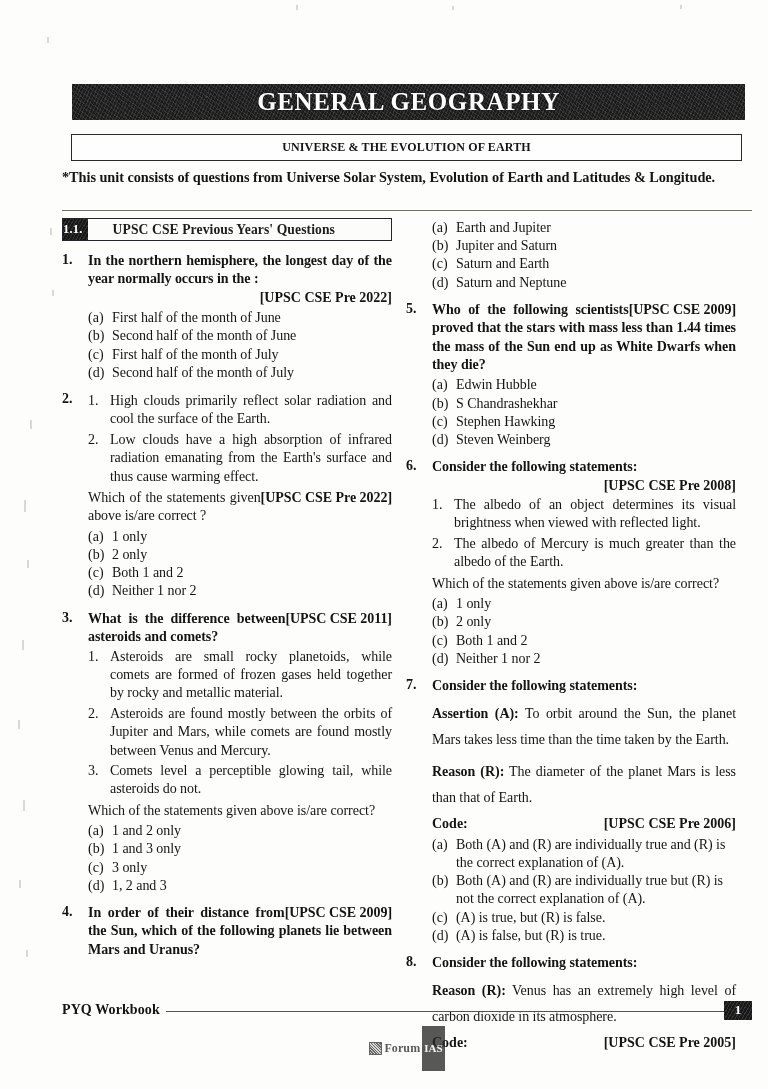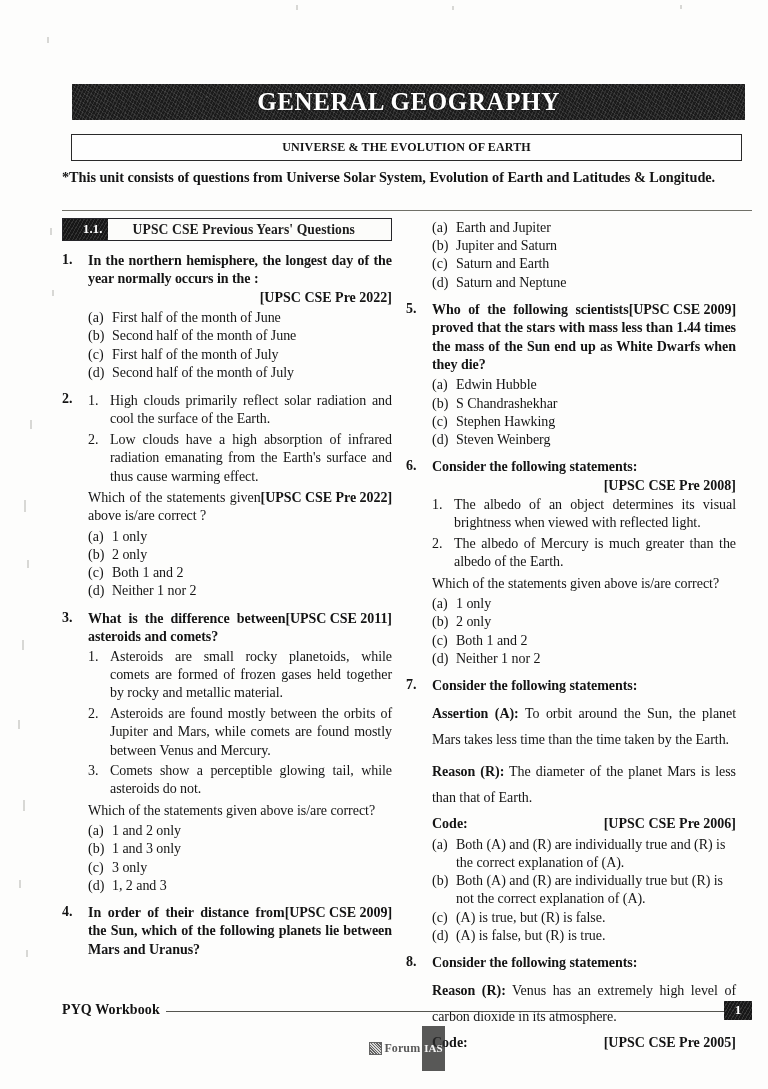--- a/index.html
+++ b/index.html
@@ -123,21 +123,21 @@
     margin-bottom: 11px;
     background: #fcfcfa;
   }
   .sec-num {
     background:
       repeating-linear-gradient(120deg, rgba(255,255,255,.12) 0 1px, rgba(0,0,0,0) 1px 3px),
       #171717;
     color: #fff;
     font-weight: bold;
     font-size: 12.5px;
-    padding: 0 5px 0 20px;
+    padding: 0 5px 0 0;
     display: flex;
     align-items: center;
     letter-spacing: .2px;
   }
   .sec-label {
     flex: 1;
     display: flex;
     align-items: center;
     padding-left: 25px;
     font-size: 13.6px;
@@ -427,21 +427,21 @@
           <div class="stmt">
               <span class="stmt-n">1.</span>
               <span class="stmt-t">Asteroids are small rocky planetoids, while comets are formed of frozen gases held together by rocky and metallic material.</span>
             </div>
           <div class="stmt">
               <span class="stmt-n">2.</span>
               <span class="stmt-t">Asteroids are found mostly between the orbits of Jupiter and Mars, while comets are found mostly between Venus and Mercury.</span>
             </div>
           <div class="stmt">
               <span class="stmt-n">3.</span>
-              <span class="stmt-t">Comets show a perceptible glowing tail, while asteroids do not.</span>
+              <span class="stmt-t">Comets level a perceptible glowing tail, while asteroids do not.</span>
             </div>
         </div>
         <div class="lead">Which of the statements given above is/are correct?</div>
         <div class="opts">
           <div class="opt">
               <span class="opt-k">(a)</span>
               <span class="opt-t">1 and 2 only</span>
             </div>
           <div class="opt">
               <span class="opt-k">(b)</span>

